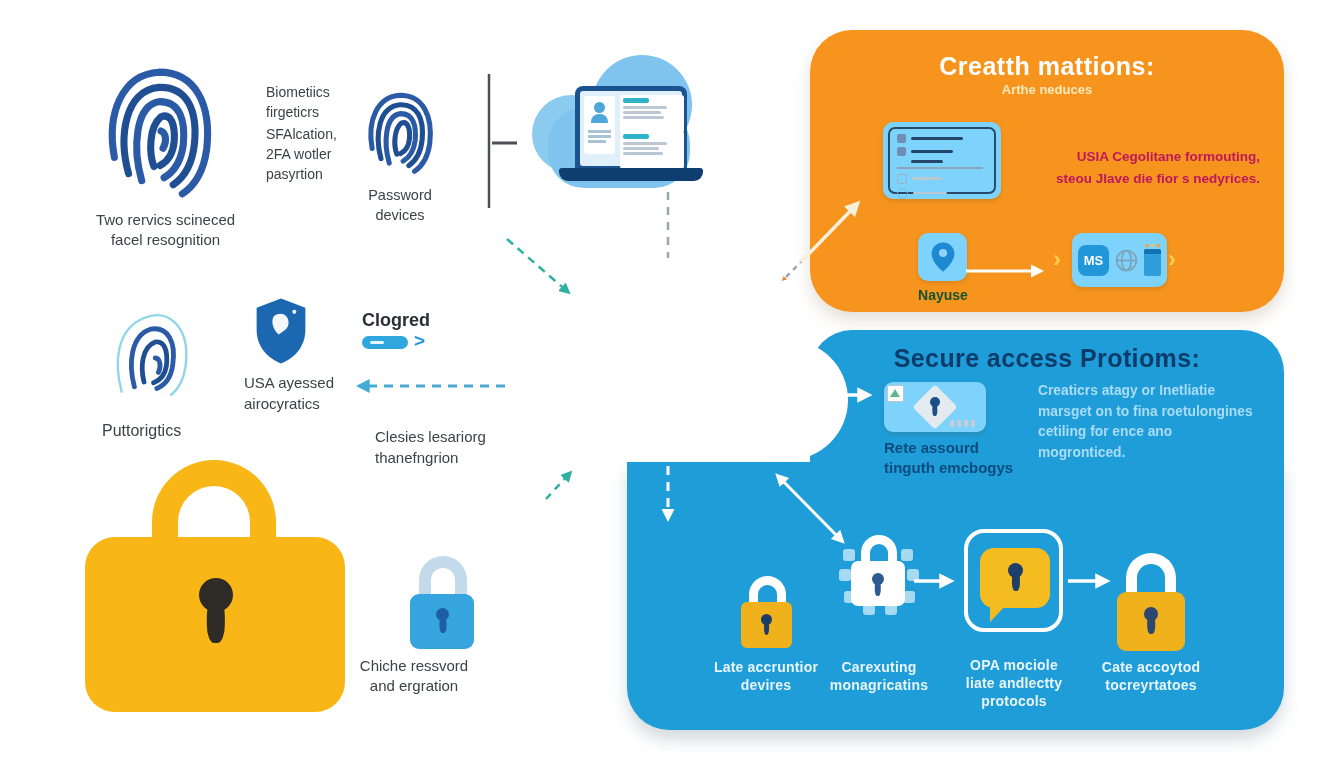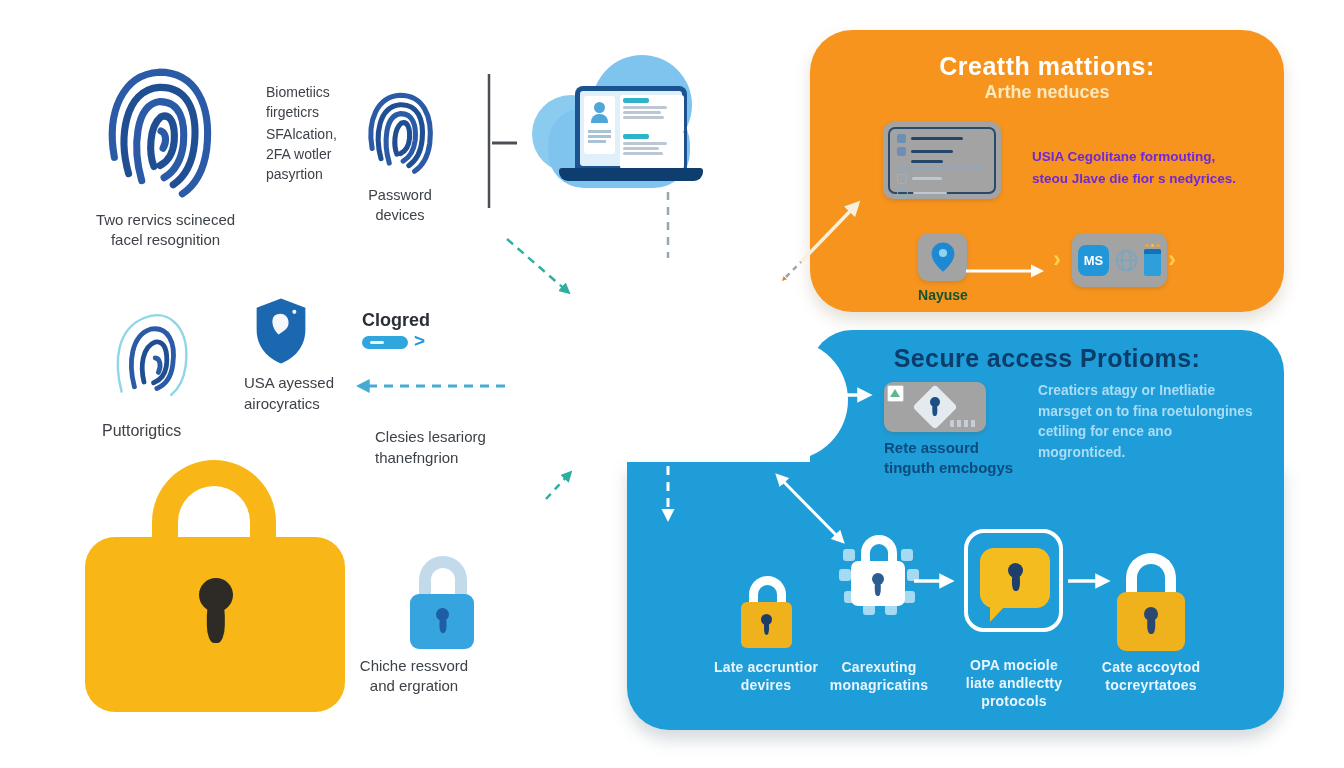--- a/index.html
+++ b/index.html
@@ -11,26 +11,26 @@
   .lbl-l{color:#3d4248;font-size:14px;line-height:1.42;text-align:left;}
   .panel-orange{left:810px;top:30px;width:474px;height:282px;background:#F7941E;
     border-radius:42px;box-shadow:0 8px 16px rgba(130,110,70,.22);}
   .blue-bottom{left:627px;top:462px;width:657px;height:268px;background:#1F9DD9;
     border-radius:0 0 42px 42px;box-shadow:0 10px 16px rgba(90,110,125,.25);}
   .blue-top{left:810px;top:330px;width:474px;height:142px;background:#1F9DD9;
     border-radius:42px 42px 0 0;}
   .notch{left:728px;top:340px;width:120px;height:120px;background:#fff;border-radius:50%;}
   .o-title{left:846px;top:52px;width:402px;text-align:center;color:#fff;
     font-size:25px;font-weight:800;letter-spacing:.5px;}
-  .o-sub{left:846px;top:82px;width:402px;text-align:center;color:#FBE9BD;font-size:18px;font-weight:600;}
-  .o-body{left:1032px;top:146px;width:228px;color:#6d28d9;font-size:13.5px;line-height:1.6;font-weight:600;}
+  .o-sub{left:846px;top:82px;width:402px;text-align:center;color:#FBE9BD;font-size:13px;font-weight:600;}
+  .o-body{left:1032px;top:146px;width:228px;color:#be185d;font-size:13.5px;line-height:1.6;font-weight:600;text-align:right;}
   .b-title{left:852px;top:344px;width:390px;text-align:center;color:#0C3C6A;
     font-size:25px;font-weight:800;letter-spacing:.4px;}
   .b-body{left:1038px;top:381px;width:220px;color:#A9DCF5;font-size:13.8px;line-height:1.5;font-weight:600;}
-  .card{background:#a3a3a3;border-radius:10px;box-shadow:0 2px 4px rgba(90,60,0,.18);}
+  .card{background:#7dd3fc;border-radius:10px;box-shadow:0 2px 4px rgba(90,60,0,.18);}
   .row{display:flex;align-items:center;gap:5px;margin-bottom:4px;}
   .bar{height:3px;background:#24466B;border-radius:2px;}
   .bar-lt{height:2.5px;background:#BBC8D4;border-radius:2px;}
   .sq{width:9px;height:9px;background:#6E8FB5;border-radius:2px;flex:0 0 auto;}
   .shackle{position:absolute;border-style:solid;border-bottom:none!important;}
   .lockbody{position:absolute;}
   .kh{position:absolute;border-radius:50%;}
   .kh::after{content:"";position:absolute;left:50%;transform:translateX(-50%);top:58%;
     width:54%;height:132%;border-radius:40%;background:inherit;}
   .lock-lbl{position:absolute;color:#E9F5FC;font-size:14px;font-weight:700;

